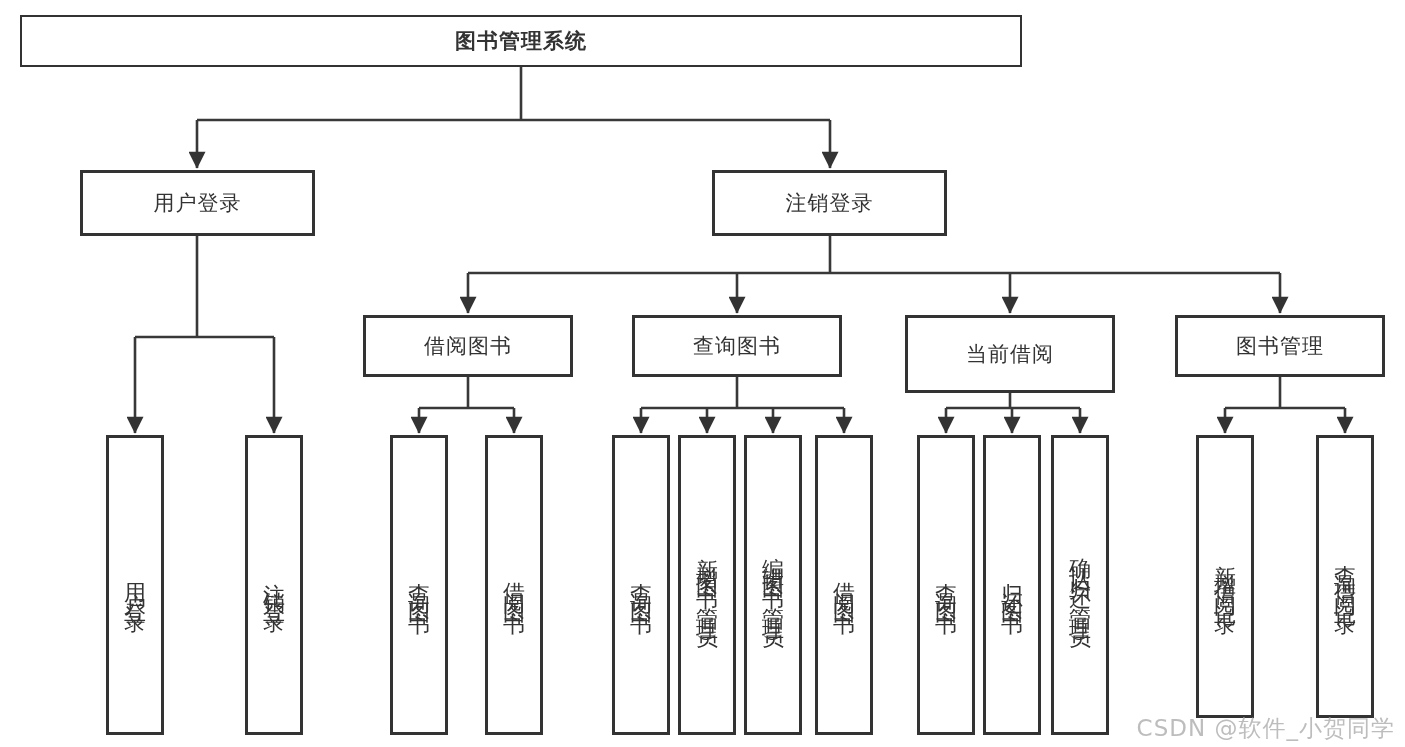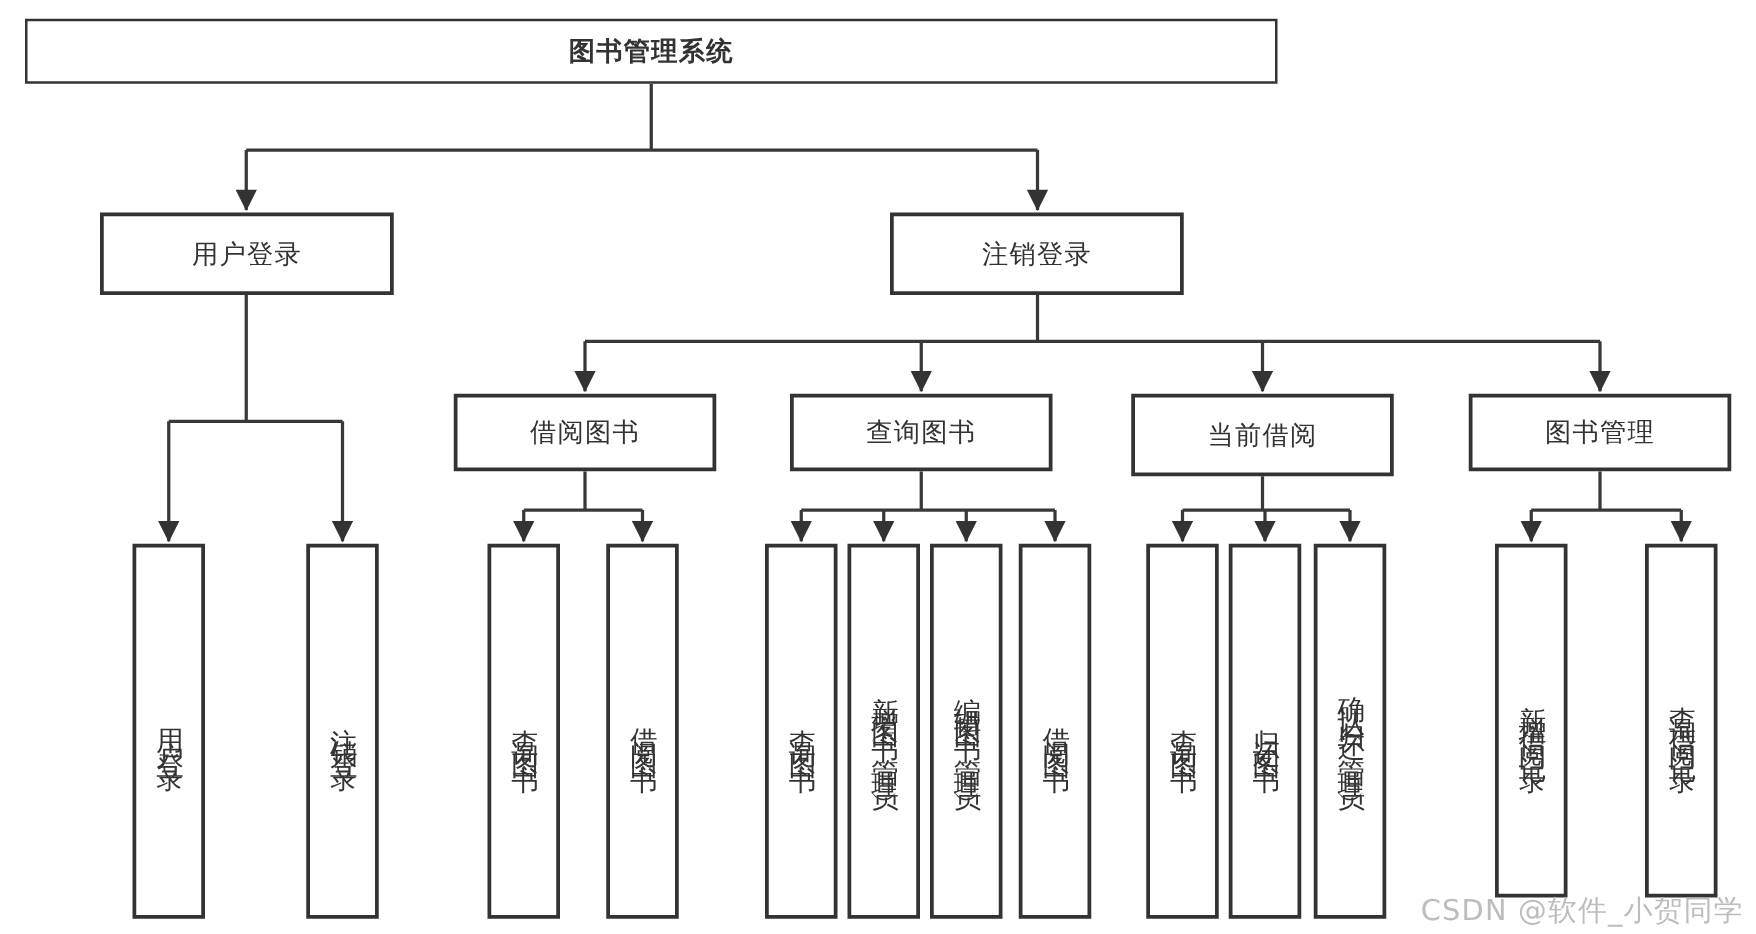--- a/index.html
+++ b/index.html
@@ -125,21 +125,21 @@
   <div class="box" style="left:712px; top:170px; width:235px; height:66px;">
     <span class="hlabel">注销登录</span>
   </div>
 
   <div class="box" style="left:363px; top:315px; width:210px; height:62px;">
     <span class="hlabel">借阅图书</span>
   </div>
   <div class="box" style="left:632px; top:315px; width:210px; height:62px;">
     <span class="hlabel">查询图书</span>
   </div>
-  <div class="box" style="left:905px; top:315px; width:210px; height:66px;align-items:center;">
+  <div class="box" style="left:905px; top:315px; width:210px; height:78px;align-items:center;">
     <span class="hlabel">当前借阅</span>
   </div>
   <div class="box" style="left:1175px; top:315px; width:210px; height:62px;">
     <span class="hlabel">图书管理</span>
   </div>
 
   <div class="box leaf" style="left:106px; top:435px; width:58px; height:300px;">
     <span class="vtext">用户登录</span>
   </div>
   <div class="box leaf" style="left:245px; top:435px; width:58px; height:300px;">

